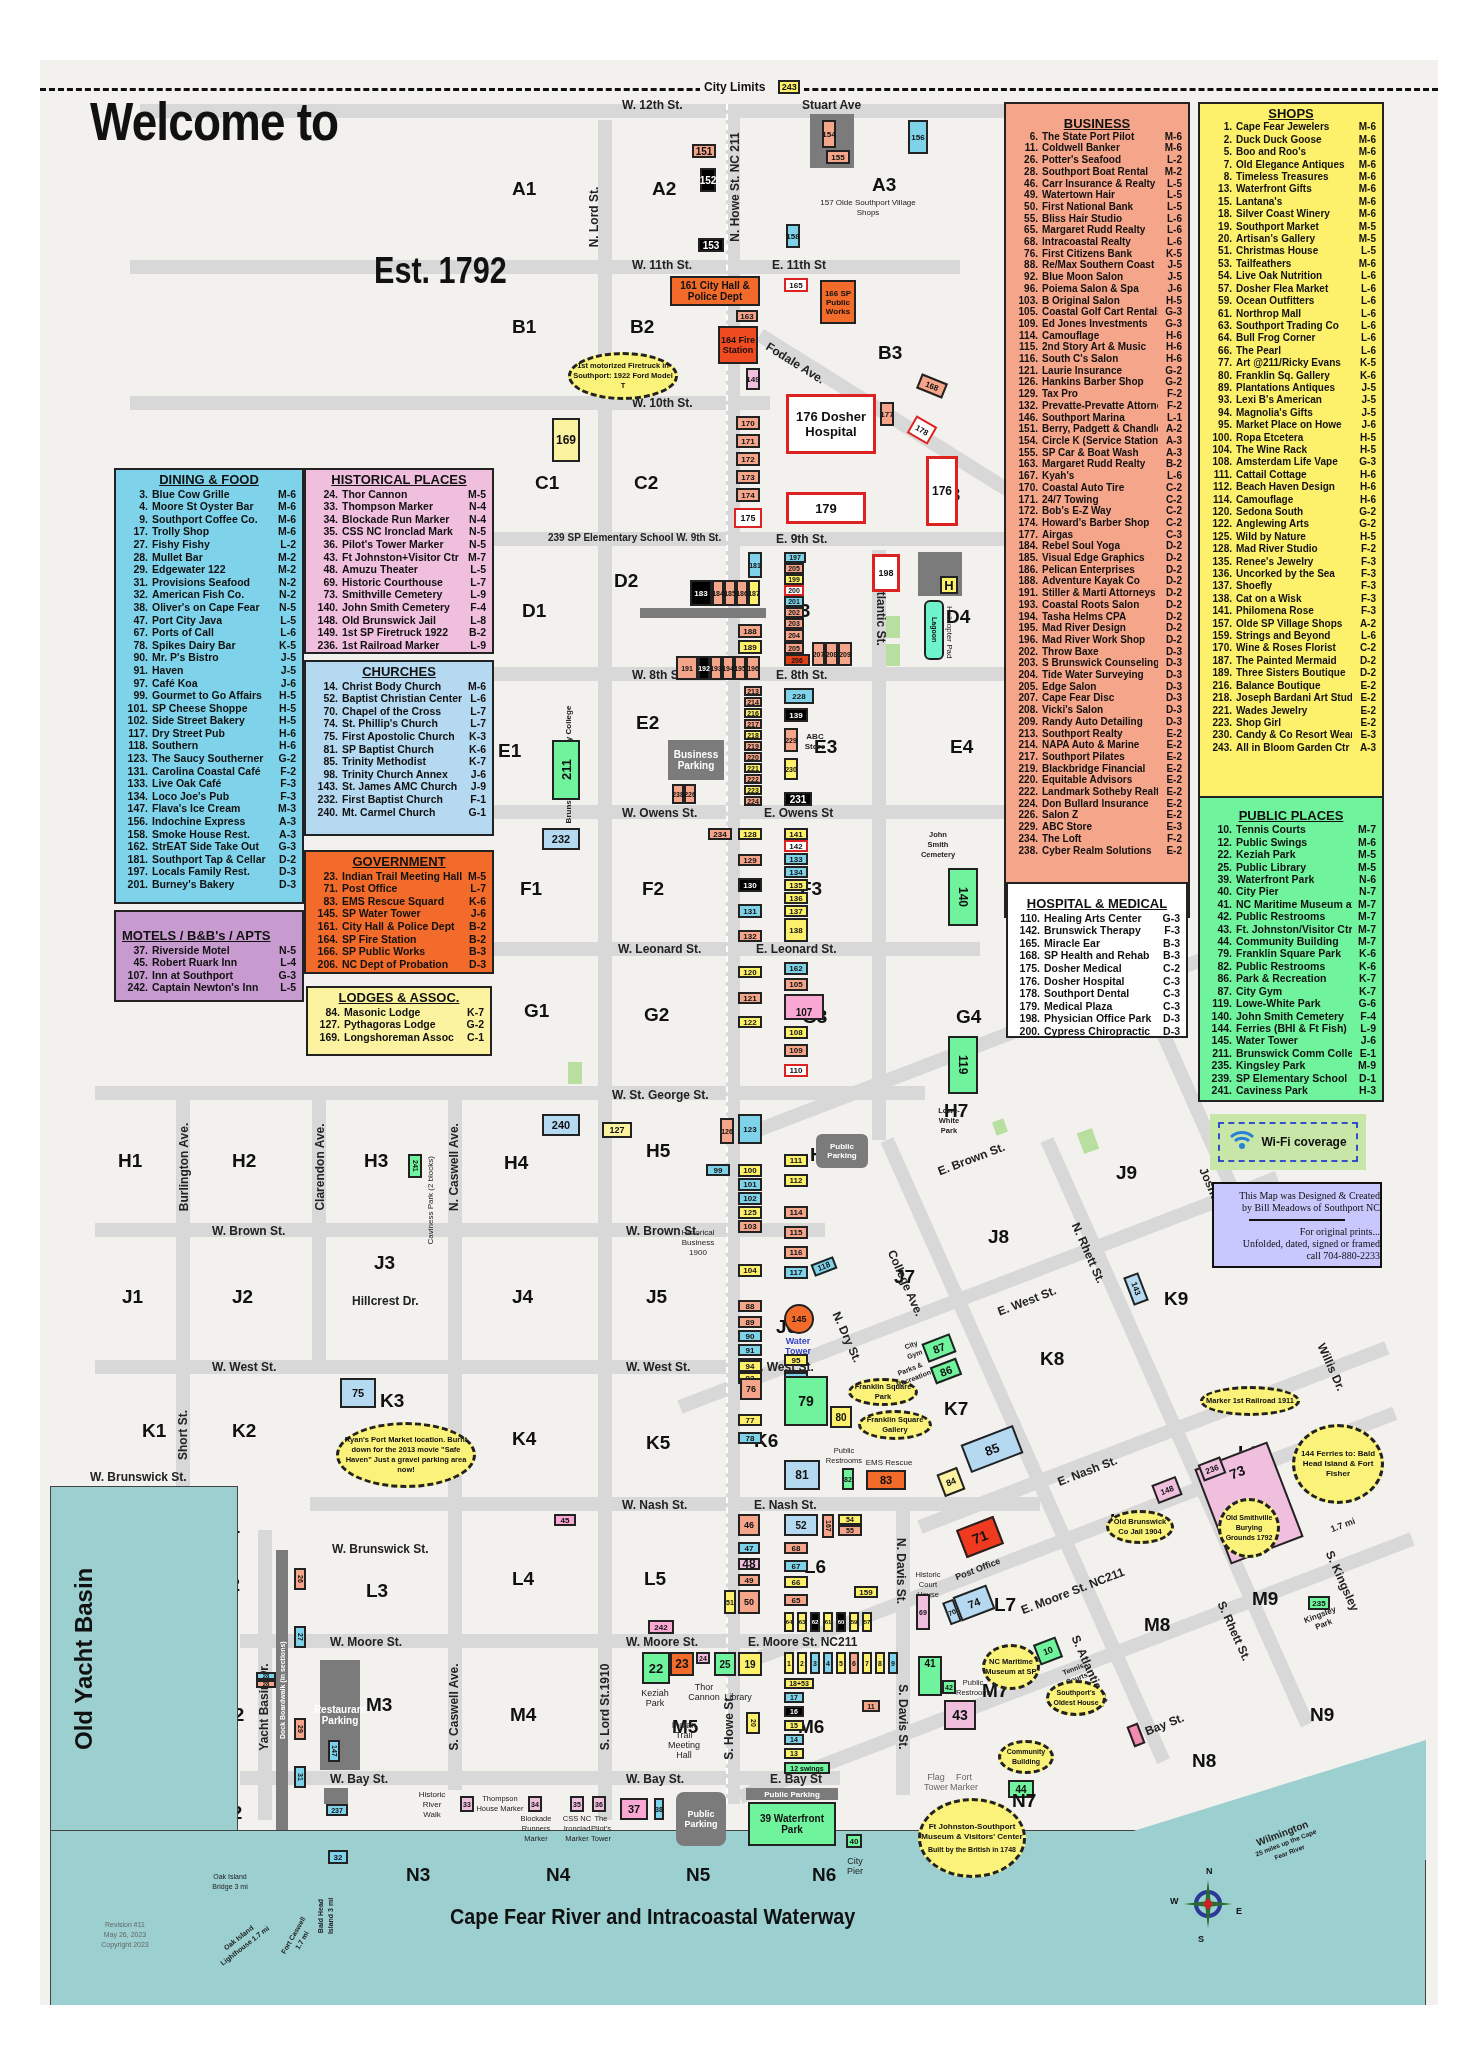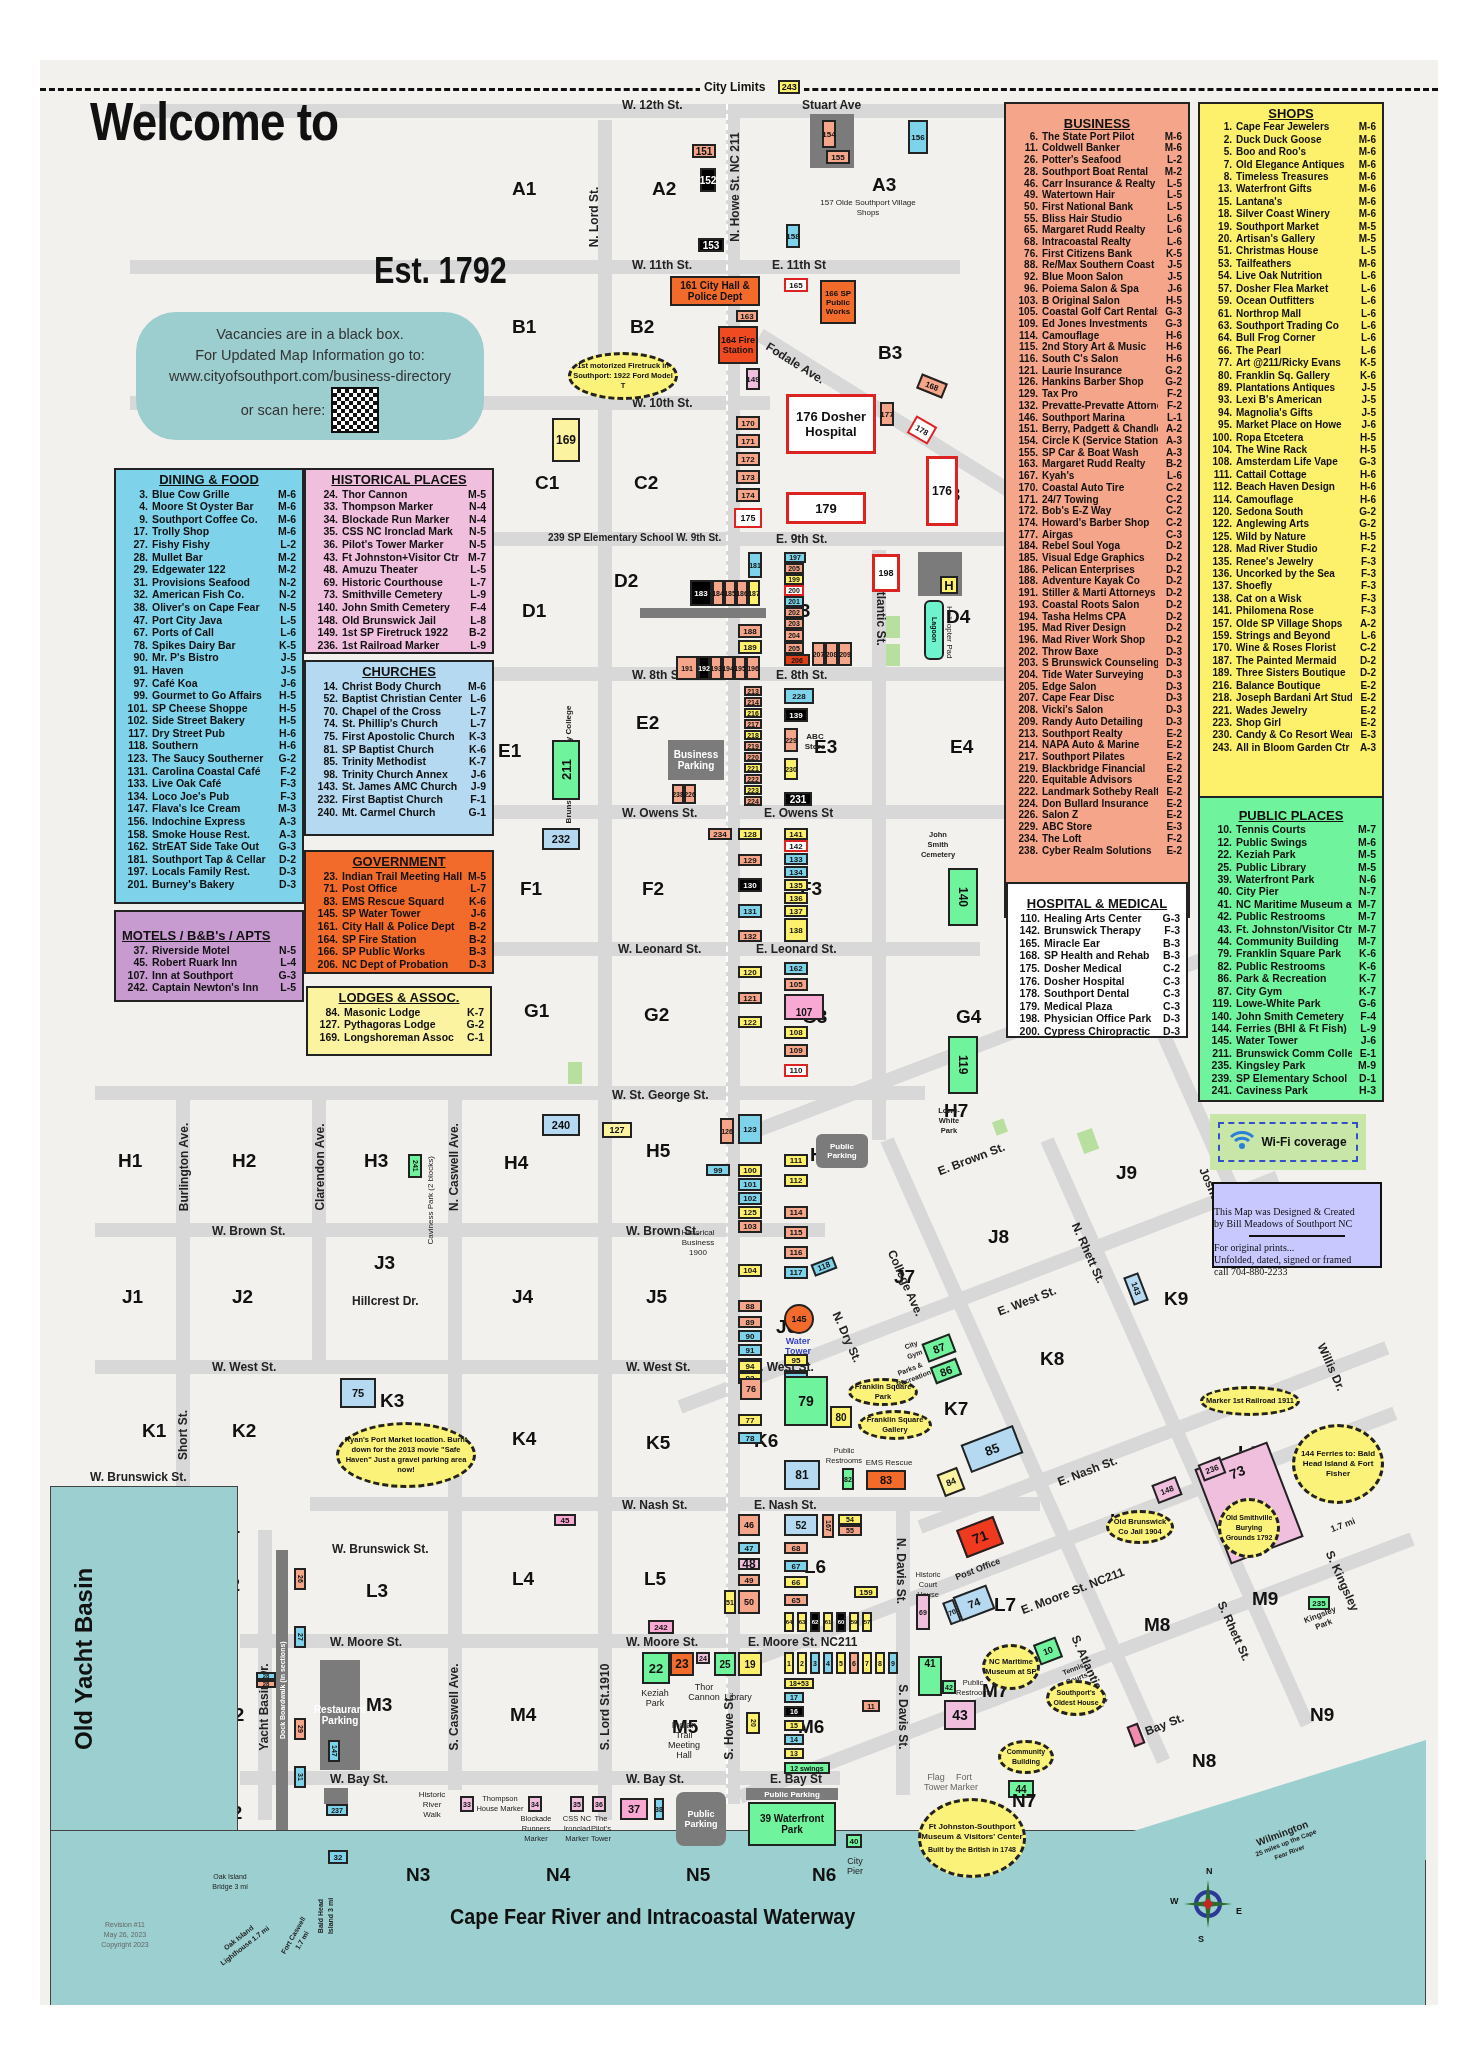--- a/index.html
+++ b/index.html
@@ -76,29 +76,20 @@
   <div class="road" style="left:136px;top:1310px;width:14px;height:130px"></div>
   <div class="road" style="left:218px;top:1470px;width:14px;height:290px"></div>
   <div class="road" style="left:856px;top:1445px;width:14px;height:290px"></div>
   <div class="road" style="left:840px;top:1080px;width:14px;height:680px;transform:rotate(-24deg);transform-origin:top"></div>
   <div class="road" style="left:1000px;top:1080px;width:14px;height:640px;transform:rotate(-24deg);transform-origin:top"></div>
   <div class="road" style="left:1110px;top:960px;width:14px;height:260px;transform:rotate(-24deg);transform-origin:top"></div>
 
   <div class="abs" style="left:50px;top:30px;font-size:54px;font-family:'Liberation Sans Narrow','Liberation Sans',sans-serif;font-weight:bold;letter-spacing:-1px;transform:scaleX(.85);transform-origin:left">Welcome to</div>
   <div class="abs" style="left:334px;top:190px;font-size:36px;font-weight:bold;transform:scaleX(.85);transform-origin:left">Est. 1792</div>
 
-  <div class="abs" style="left:96px;top:252px;width:348px;height:128px;background:#9ccdcf;border-radius:40px;text-align:center;font-size:14.5px;color:#333;padding-top:12px;line-height:21px">
-    <div>Vacancies are in a black box.</div>
-    <div>For Updated Map Information go to:</div>
-    <div>www.cityofsouthport.com/business-directory</div>
-    <div style="display:flex;justify-content:center;align-items:center;gap:6px">
-      <span>or scan here:</span>
-      <span style="display:inline-block;width:48px;height:46px;background:repeating-conic-gradient(#111 0 25%,#fff 0 50%) 0 0/8px 8px;border:2px solid #111"></span>
-    </div>
-  </div>
 
   <div class="grid" style="left:472px;top:118px">A1</div>
   <div class="grid" style="left:612px;top:118px">A2</div>
   <div class="grid" style="left:832px;top:114px">A3</div>
   <div class="grid" style="left:472px;top:256px">B1</div>
   <div class="grid" style="left:590px;top:256px">B2</div>
   <div class="grid" style="left:838px;top:282px">B3</div>
   <div class="grid" style="left:495px;top:412px">C1</div>
   <div class="grid" style="left:594px;top:412px">C2</div>
   <div class="grid" style="left:896px;top:424px">C3</div>
@@ -1695,21 +1686,21 @@
       <span>
         <svg width="26" height="20" viewBox="0 0 26 20">
               <path d="M2 7a16 16 0 0 1 22 0" stroke="#2a7fd6" stroke-width="3" fill="none"></path>
               <path d="M6 11a10 10 0 0 1 14 0" stroke="#2a7fd6" stroke-width="3" fill="none"></path>
               <circle cx="13" cy="16" r="3" fill="#2a7fd6"></circle>
             </svg>
       </span>
       <span style="font-size:12px;font-weight:bold">Wi-Fi coverage</span>
     </div>
   </div>
-  <div class="abs" style="left:1172px;top:1122px;width:170px;height:86px;background:#c8c8ff;border:2px solid #111;font-family:'Liberation Serif',serif;font-size:10px;text-align:left;padding-top:22px;line-height:12px">
+  <div class="abs" style="left:1172px;top:1122px;width:170px;height:86px;background:#c8c8ff;border:2px solid #111;font-family:'Liberation Serif',serif;font-size:10px;text-align:right;padding-top:6px;line-height:12px">
     <div>This Map was Designed &amp; Created</div>
     <div>by Bill Meadows of Southport NC</div>
     <div style="width:96px;height:2px;background:#111;margin:5px auto"></div>
     <div>For original prints...</div>
     <div>Unfolded, dated, signed or framed</div>
     <div>call 704-880-2233</div>
   </div>
 
 </div>
 </div>

